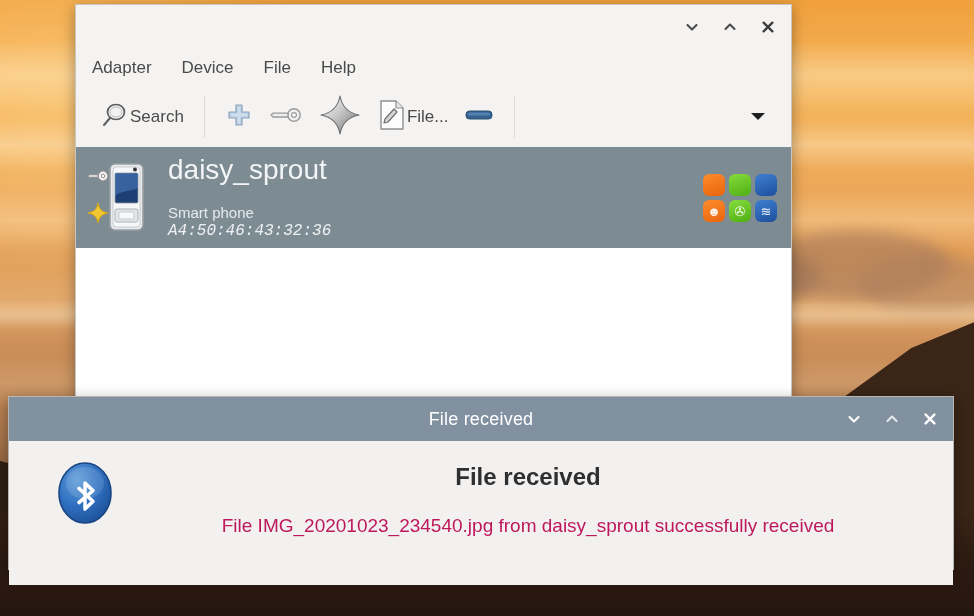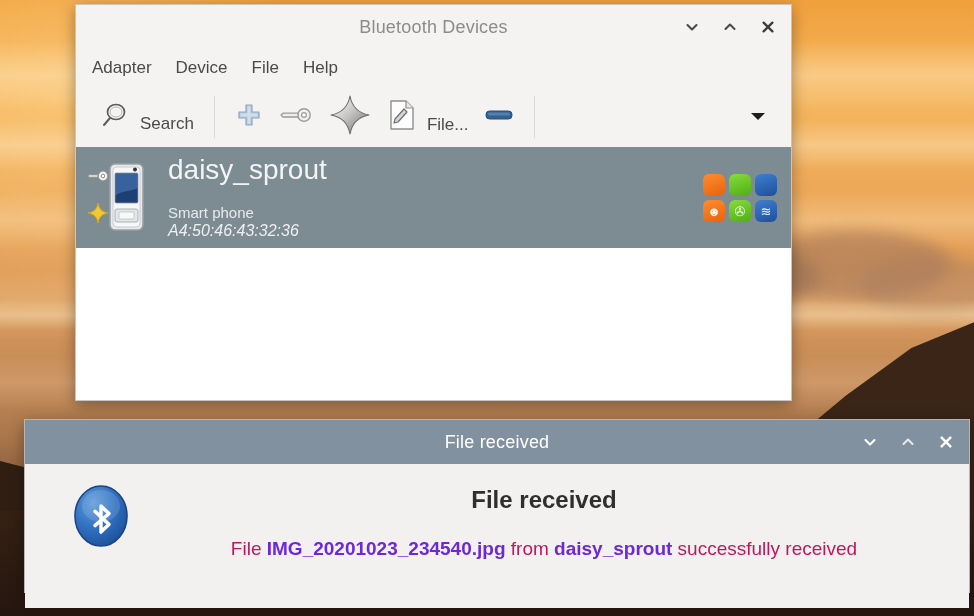--- a/index.html
+++ b/index.html
@@ -117,43 +117,42 @@
   }
   #bt-window .titlebar { background: #f4f3f2; }
   #bt-window .title { color: #8c8c8c; }
 
   
   .menubar {
     display: flex;
     align-items: center;
     padding: 0 14px;
     height: 38px;
-    gap: 20px;
+    gap: 26px;
     background: #f4f3f2;
   }
   .menuitem {
     font-size: 17px;
     color: #4a4a4a;
     cursor: pointer;
     padding: 2px 2px;
   }
 
   
   .toolbar {
     display: flex;
     align-items: center;
     height: 60px;
     background: #f4f3f2;
     padding: 0 10px 0 16px;
     position: relative;
   }
   .tb-item {
     display: flex;
-    align-items: flex-end;
-    gap: 10px;
+    align-items: center;
     padding: 4px 8px;
     cursor: pointer;
   }
   .tb-label {
     font-size: 17px;
     color: #4b4b4b;
   }
   .tb-sep {
     width: 1px;
     height: 42px;
@@ -197,20 +196,21 @@
   .devtype {
     font-size: 15px;
     color: #e6eaec;
     margin-top: 18px;
   }
   .devaddr {
     font-size: 16px;
     font-style: italic;
     color: #edf0f2;
     margin-top: 1px;
+    font-family: Liberation Mono, monospace;
   }
   .badges {
     display: grid;
     grid-template-columns: repeat(3, 22px);
     grid-auto-rows: 22px;
     gap: 4px;
     flex: 0 0 auto;
   }
   .badge {
     width: 22px; height: 22px;
@@ -226,25 +226,24 @@
     left: 0; right: 0; top: 50%;
     transform: translateY(-50%);
     text-align: center;
     font-size: 13px;
     color: rgba(255,255,255,0.92);
     line-height: 1;
   }
 
   
   #file-dialog {
-    left: 24px; top: 396px;
+    left: 8px; top: 396px;
     width: 944px; height: 172px;
     background: #f2f1f0;
     border: 1px solid #b9b6b2;
-    margin-top: 23px;
   }
   #file-dialog .titlebar { background: #8291a0; height: 44px; }
   #file-dialog .title { color: #ffffff; font-size: 18px; }
   .dlg-body {
     display: flex;
     align-items: flex-start;
     padding: 18px 26px 0 46px;
     gap: 34px;
     background: #f2f1f0;
     height: 126px;
@@ -259,21 +258,21 @@
     font-size: 24px;
     font-weight: bold;
     color: #2f2f2f;
     margin-top: 4px;
   }
   .dlg-msg {
     font-size: 19px;
     color: #3d3d3d;
     margin-top: 24px;
   }
-  .dlg-msg b { font-weight: bold; color: #6d28d9; }
+  .dlg-msg b { font-weight: normal; color: #be185d; }
   .dlg-msg .soft { color: #be185d; }
 </style>
 </head>
 <body>
 
 <div id="desktop">
   <div class="glow-left"></div>
   <div class="cloudband cb1"></div>
   <div class="cloudband cb2"></div>
   <div class="cloudband cb3"></div>
@@ -283,21 +282,20 @@
   <div class="cloudpuff cp2"></div>
   <div class="cloudpuff cp3"></div>
   <div class="horizon"></div>
   <div class="land-right"></div>
   <div class="land-left"></div>
   <div class="land-bottom"></div>
 
   <div class="window" id="bt-window">
 
     <div class="titlebar">
-      <div class="title">Bluetooth Devices</div>
       <div class="wbtns">
         <div class="wbtn">
           <svg width="16" height="16" viewBox="0 0 16 16">
             <path d="M3.5 6 L8 10.5 L12.5 6" fill="none" stroke="#4a4a4a" stroke-width="2.1" stroke-linecap="round" stroke-linejoin="round"></path>
           </svg>
         </div>
         <div class="wbtn">
           <svg width="16" height="16" viewBox="0 0 16 16">
             <path d="M3.5 10 L8 5.5 L12.5 10" fill="none" stroke="#4a4a4a" stroke-width="2.1" stroke-linecap="round" stroke-linejoin="round"></path>
           </svg>

